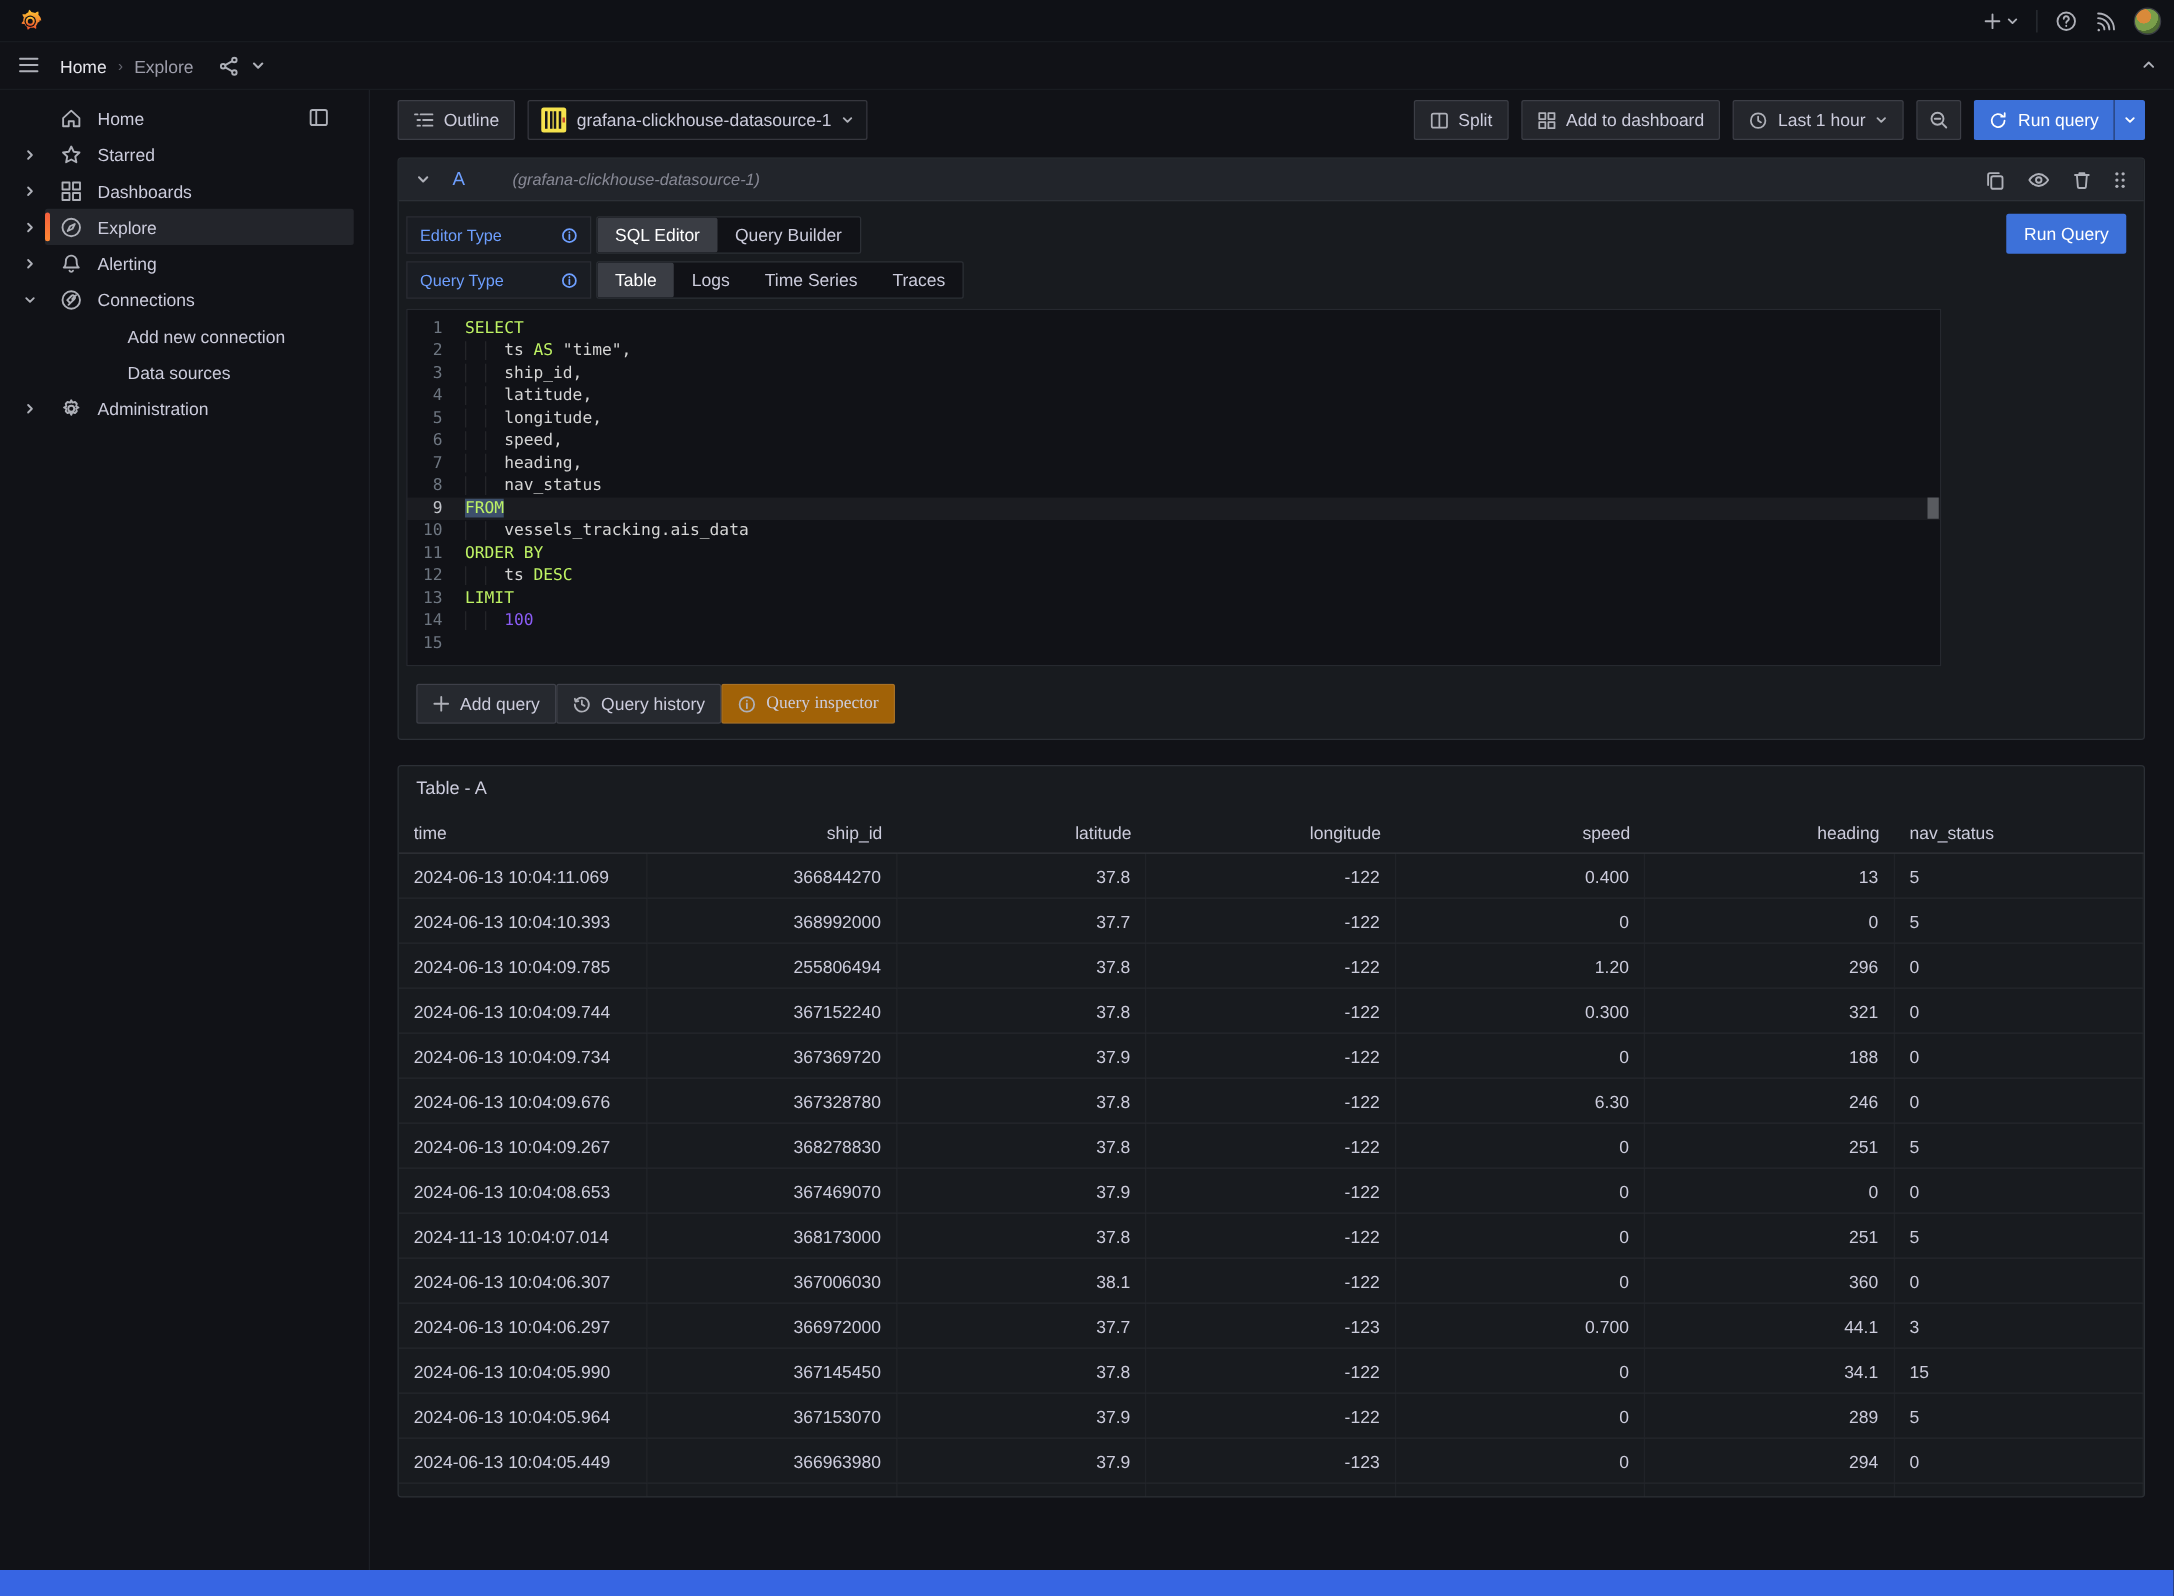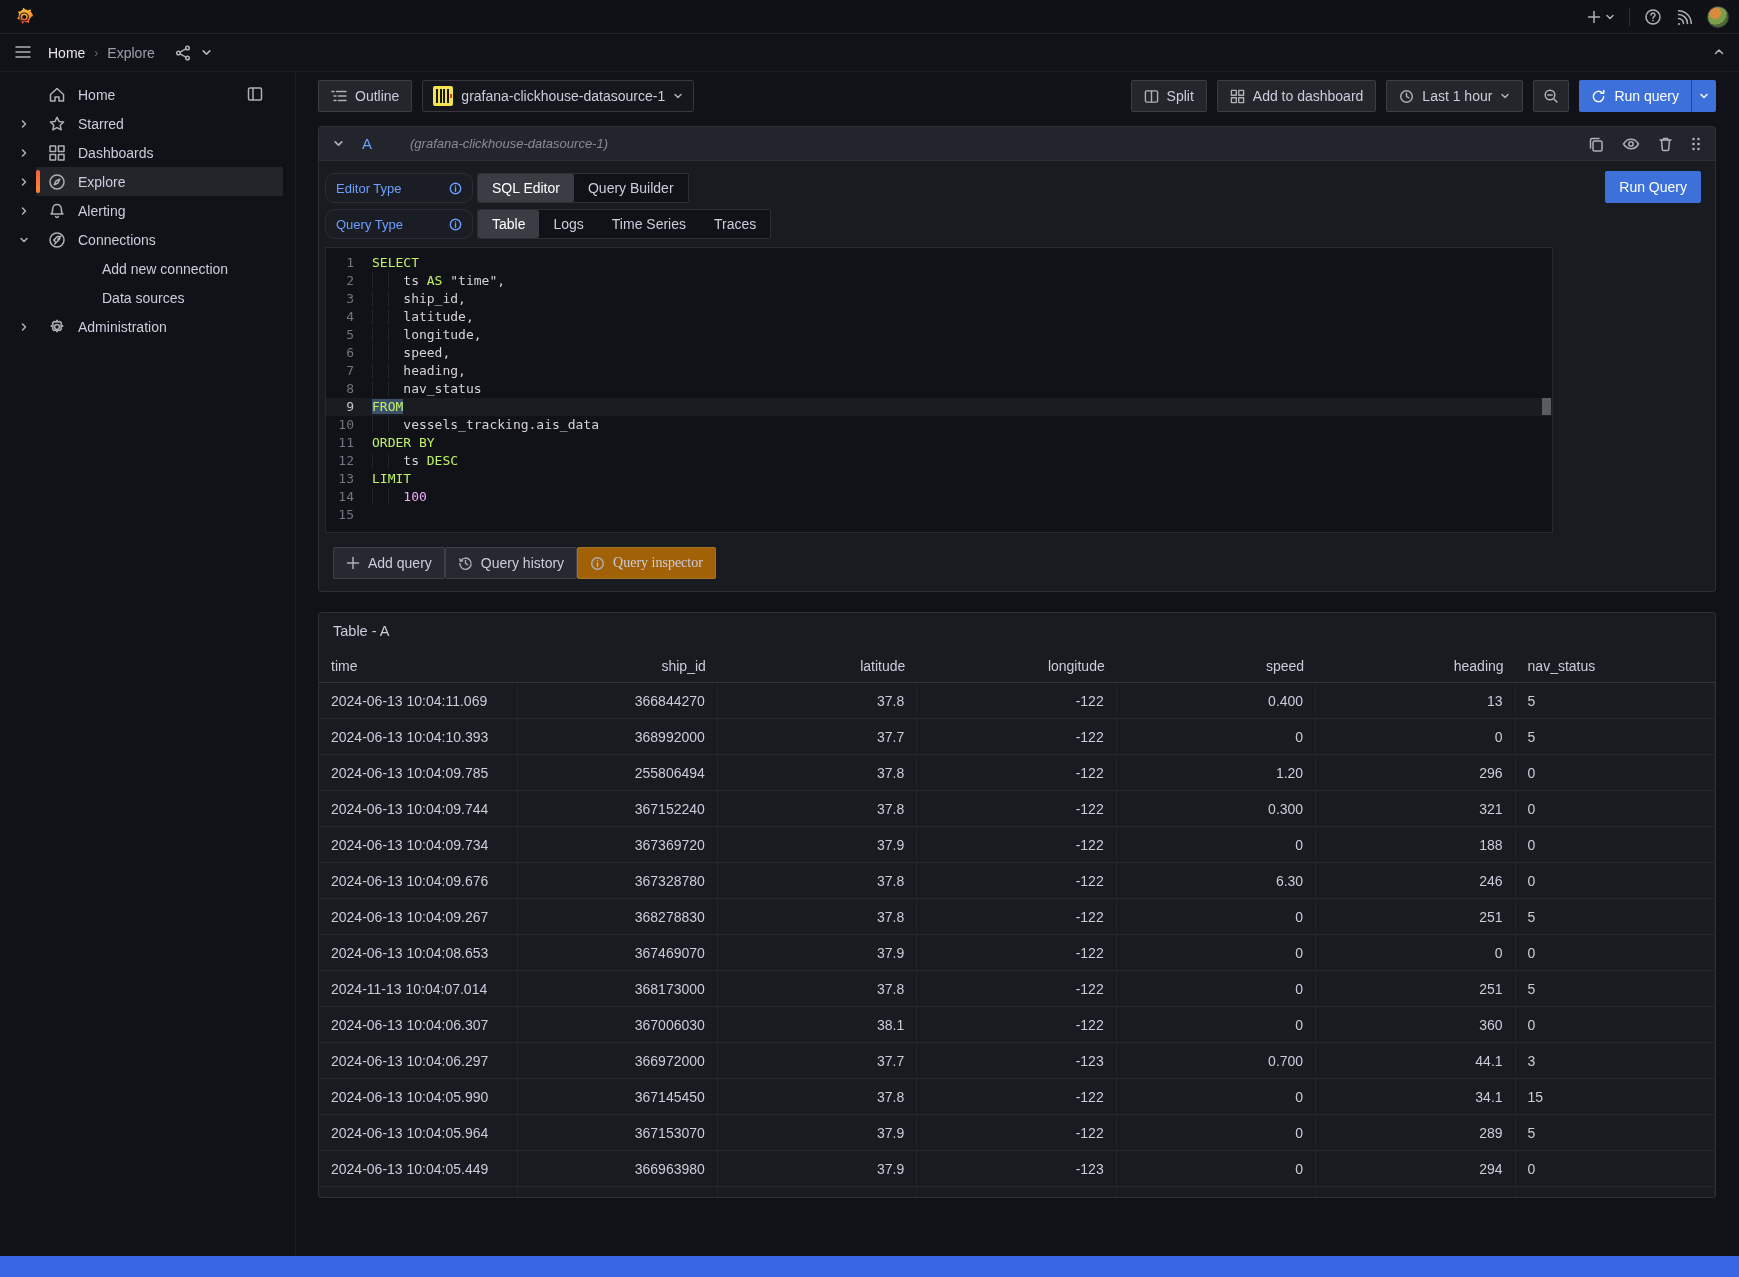--- a/index.html
+++ b/index.html
@@ -60,35 +60,35 @@
 
   
   .panel { border:1px solid #2c3036; border-radius:3px; background:#181b1f; margin-top:14px; position:relative; }
   .qp-header { height:34px; background:#22252b; display:flex; align-items:center; padding:0 14px; gap:14px; border-bottom:1px solid #2c3036; }
   .qp-ref { color:#6e9fff; font-size:15px; font-weight:500; margin-left:4px; cursor:pointer; }
   .qp-hint { color:rgba(204,204,220,0.6); font-style:italic; font-size:13px; margin-left:24px; }
   .qp-hicons { margin-left:auto; display:flex; align-items:center; gap:18px; }
   .qp-hicons > * { cursor:pointer; }
   .qp-body { padding:6px 14px 12px 6px; }
   .inline-row { display:flex; align-items:center; margin-top:6px; gap:4px; }
-  .inline-label { display:flex; align-items:center; justify-content:space-between; width:148px; height:30px; padding:0 10px; background:#1a1d23; border:1px solid #2a2d33; border-radius:10px; color:#6e9fff; font-size:13px; }
+  .inline-label { display:flex; align-items:center; justify-content:space-between; width:148px; height:30px; padding:0 10px; background:#1a1d23; border:1px solid #2a2d33; border-radius:0; color:#6e9fff; font-size:13px; }
   .radio-group { display:flex; height:30px; background:#111217; border:1px solid #2c3036; border-radius:2px; overflow:hidden; }
   .radio-opt { display:flex; align-items:center; padding:0 14px; color:#ccccdc; font-size:14px; cursor:pointer; }
   .radio-opt.sel { background:#3a3d44; color:#fff; font-weight:500; border-radius:2px; }
   .runquery-btn { position:absolute; right:14px; top:44px; height:32px; padding:0 14px; display:flex; align-items:center; background:#3d71d9; border-radius:2px; color:#fff; font-weight:500; cursor:pointer; }
 
   
   .editor { width:1228px; margin-top:8px; background:#111217; border:1px solid #26292f; position:relative; font-family:"DejaVu Sans Mono", monospace; font-size:13px; line-height:18px; padding:6px 0 8px; }
   .cl { display:flex; position:relative; height:18px; }
   .cl.hl { background:rgba(255,255,255,0.045); }
   .ln { width:46px; text-align:right; padding-right:18px; color:#6e7681; flex:none; user-select:none; }
   .cl.hl .ln { color:#c2c4ca; }
   .lc { white-space:pre; color:#d4d4d4; }
   .kw { color:#bef264; }
-  .num { color:#f0abfc; }
+  .num { color:#8b5cf6; }
   .sel { background:#3d4f6b; }
   .ind { background-image:linear-gradient(rgba(255,255,255,0.08),rgba(255,255,255,0.08)),linear-gradient(rgba(255,255,255,0.08),rgba(255,255,255,0.08)); background-size:1px 100%,1px 100%; background-position:0 0,2ch 0; background-repeat:no-repeat; }
   .ed-scroll { position:absolute; right:1px; width:9px; height:17px; background:rgba(140,143,150,0.55); }
 
   .qp-footer { display:flex; gap:0; margin:14px 0 0 8px; }
 
   
   .table-panel { margin-top:20px; height:586px; overflow:hidden; padding-top:8px; }
   .tp-title { margin:2px 0 10px 14px; font-size:14.5px; color:#ccccdc; }
   .grid { display:grid; grid-template-columns:repeat(7,1fr); }

